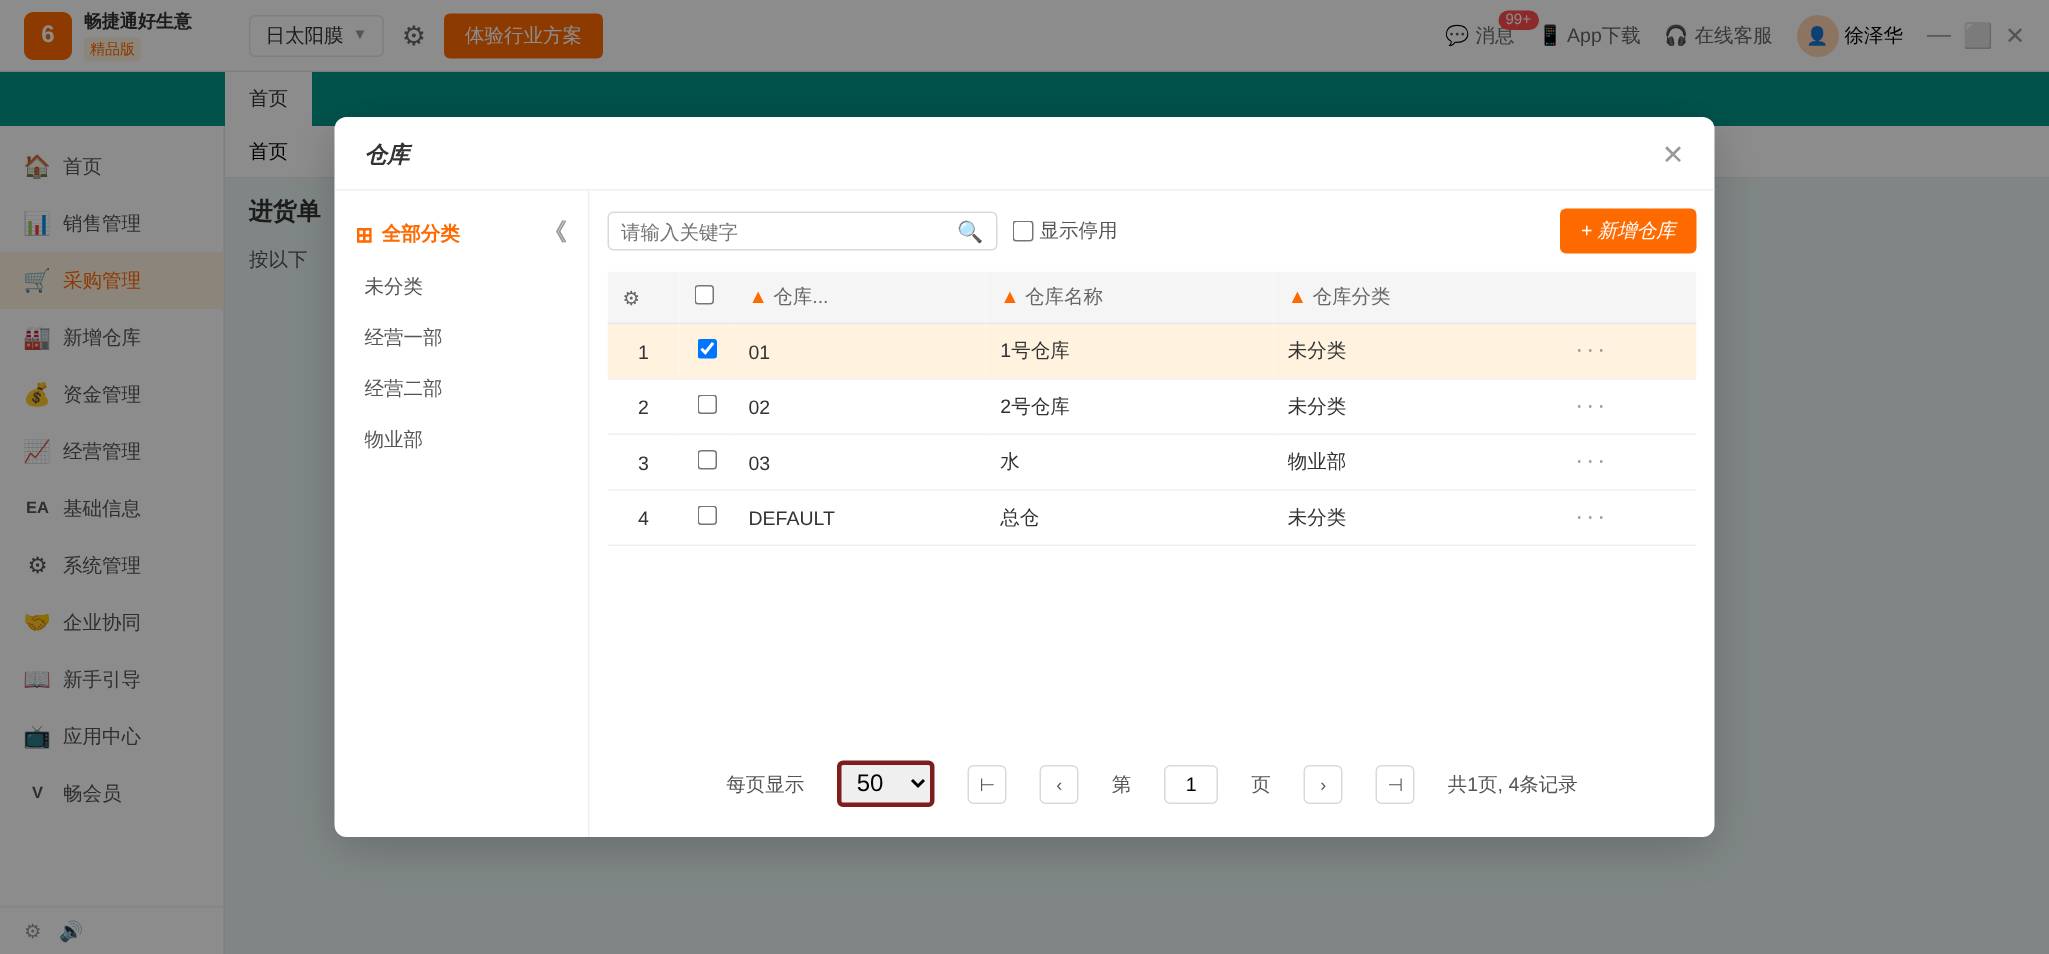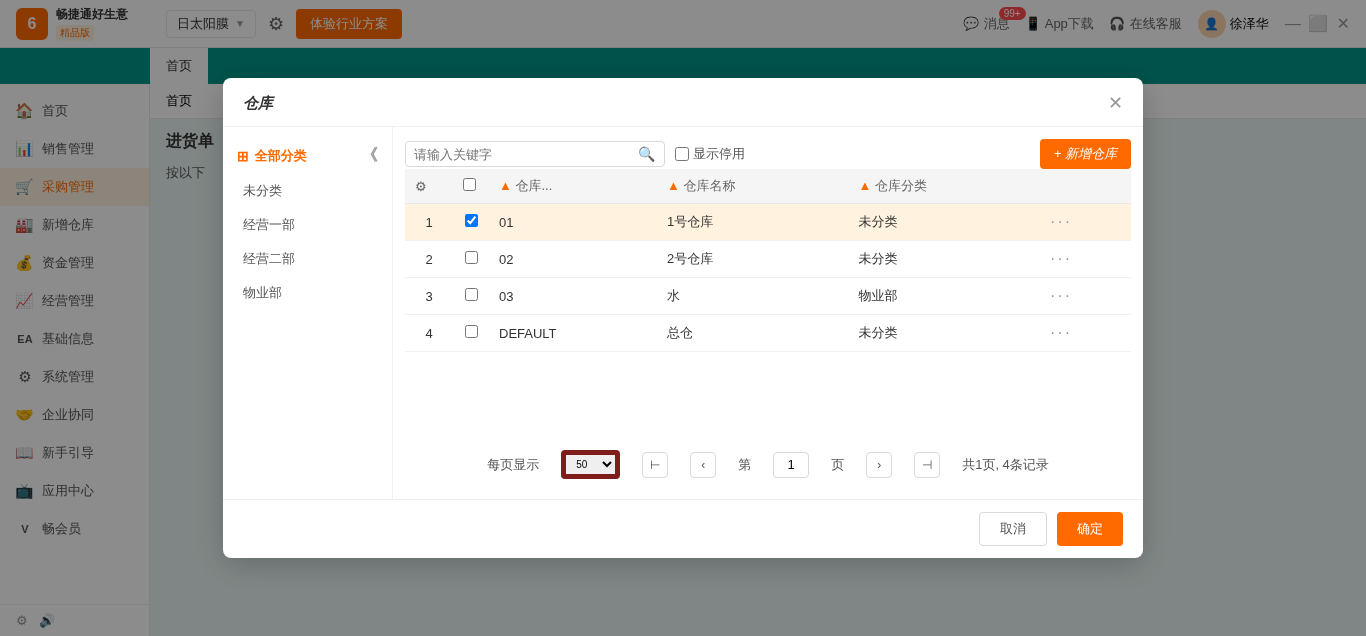--- a/index.html
+++ b/index.html
@@ -121,21 +121,21 @@
     .category-all { display: flex; align-items: center; gap: 6px; cursor: pointer; }
     .category-grid-icon { font-size: 14px; }
     .category-collapse { font-size: 16px; cursor: pointer; color: #999; }
     .category-item {
       padding: 8px 20px; font-size: 13px; color: #555; cursor: pointer;
     }
 
     
     .table-panel { flex: 1; display: flex; flex-direction: column; padding: 12px; }
     .table-toolbar {
-      display: flex; align-items: center; gap: 10px; 
+      display: flex; align-items: center; gap: 10px; margin-bottom: 12px;
     }
     .search-box {
       display: flex; align-items: center;
       border: 1px solid #d9d9d9; border-radius: 4px;
       padding: 4px 8px; background: #fff; flex: 1; max-width: 260px;
     }
     .search-input {
       border: none; outline: none; font-size: 13px; color: #333; width: 100%; background: transparent;
     }
     .search-icon { color: #999; font-size: 14px; margin-left: 4px; cursor: pointer; }
@@ -171,22 +171,22 @@
     .page-btn {
       width: 26px; height: 26px; border: 1px solid #d9d9d9; border-radius: 4px;
       background: #fff; cursor: pointer; display: flex; align-items: center; justify-content: center;
       font-size: 12px; color: #555;
     }
     .page-input {
       width: 36px; height: 26px; border: 1px solid #d9d9d9; border-radius: 4px;
       text-align: center; font-size: 13px; outline: none;
     }
     .page-select {
-      border: 5px solid #7f1d1d; border-radius: 4px;
-      padding: 3px 6px; font-size: 10px; outline: none;
+      border: 3px solid #7f1d1d; border-radius: 4px;
+      padding: 3px 6px; font-size: 16px; outline: none;
     }
 
     
     .modal-footer {
       display: flex; justify-content: flex-end; gap: 10px;
       padding: 12px 20px; border-top: 1px solid #f0f0f0;
     }
     .btn-cancel {
       border: 1px solid #d9d9d9; background: #fff; color: #555;
       border-radius: 4px; padding: 7px 20px; cursor: pointer; font-size: 13px;
@@ -453,18 +453,14 @@
           <span>第</span>
           <input class="page-input" type="text" value="1" style="">
           <span>页</span>
           <button class="page-btn">›</button>
           <button class="page-btn">⊣</button>
           <span>共1页, 4条记录</span>
         </div>
       </div>
     </div>
 
-    <div class="modal-footer">
-      <button class="btn-cancel">取消</button>
-      <button class="btn-confirm">确定</button>
-    </div>
   </div>
 </div>
 
 </body></html>

